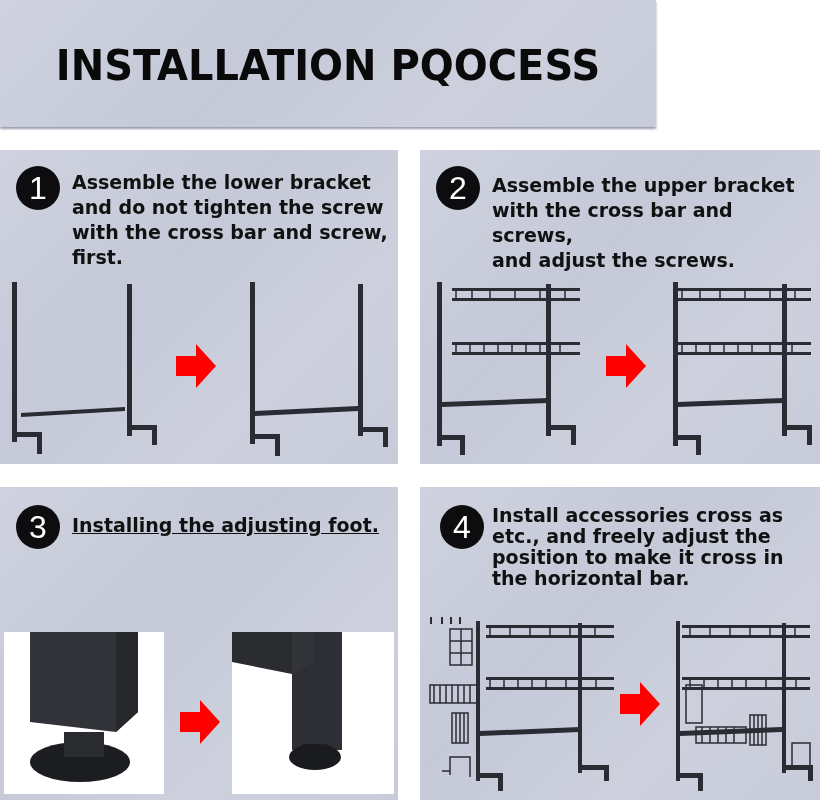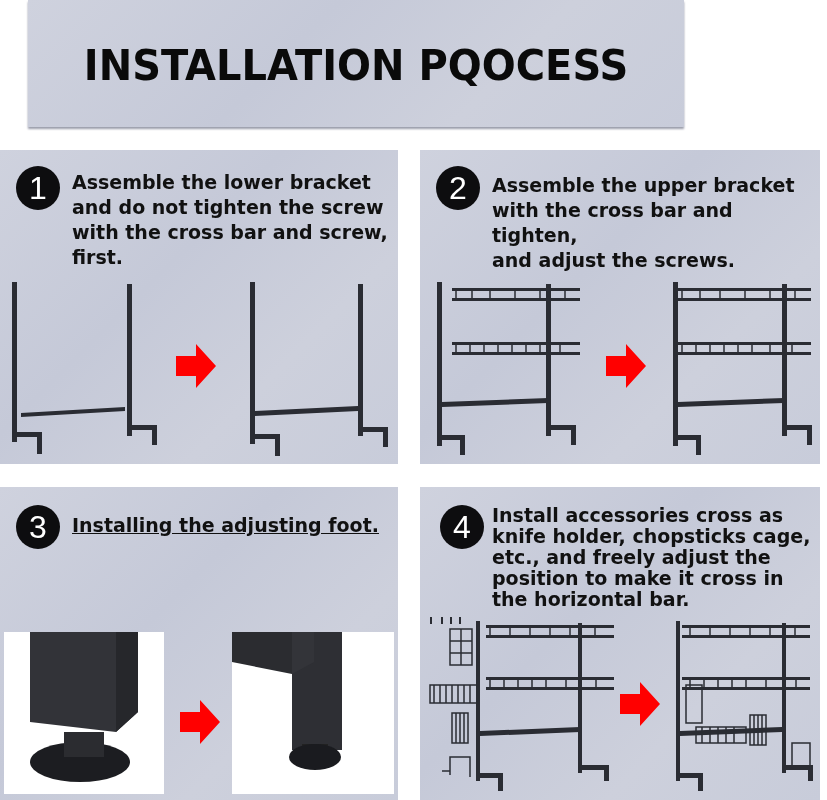--- a/index.html
+++ b/index.html
@@ -1,18 +1,18 @@
 <!DOCTYPE html>
 <html><head>
 <meta charset="utf-8">
 <style>
   html,body{margin:0;padding:0;background:#fff;}
   body{width:827px;height:800px;position:relative;overflow:hidden;font-family:"DejaVu Sans","Liberation Sans",sans-serif;}
   .tex{background:linear-gradient(135deg,#cfd2de 0%,#c5c9d8 40%,#cdd0dc 70%,#c8ccda 100%);}
-  .banner{position:absolute;left:0;top:0;width:656px;height:127px;box-shadow:0 2px 2px #9a9dab;margin-left:28px;}
+  .banner{position:absolute;left:0;top:0;width:656px;height:127px;box-shadow:0 2px 2px #9a9dab;}
   .banner h1{margin:0;position:absolute;left:0;right:0;top:40px;text-align:center;font-size:43px;font-weight:bold;letter-spacing:0px;color:#0a0a0a;transform:scaleX(0.93);}
   .panel{position:absolute;overflow:hidden;}
   .p1{left:0;top:150px;width:398px;height:314px;}
   .p2{left:420px;top:150px;width:400px;height:314px;}
   .p3{left:0;top:487px;width:398px;height:313px;}
   .p4{left:420px;top:487px;width:400px;height:313px;}
   .badge{position:absolute;width:44px;height:44px;border-radius:50%;background:#0d0d0f;color:#fff;font-size:32px;line-height:44px;text-align:center;font-family:"Liberation Sans",sans-serif;}
   .stxt{position:absolute;font-weight:bold;color:#111;font-size:19px;line-height:25px;}
   .arrow{position:absolute;width:40px;height:44px;}
   .w{position:absolute;background:#fff;}
@@ -53,21 +53,21 @@
   </svg>
   <svg class="arrow" style="left:176px;top:194px;" viewBox="0 0 40 44">
       <polygon points="0,12 20,12 20,0 40,22 20,44 20,32 0,32" fill="#ff0000"></polygon>
     </svg>
 </div>
 
 <div class="panel p2 tex">
   <div class="badge" style="left:16px;top:16px;">2</div>
   <div class="stxt" style="left:72px;top:23px;">
     <div>Assemble the upper bracket</div>
-    <div>with the cross bar and tighten,</div>
+    <div>with the cross bar and screws,</div>
     <div>and adjust the screws.</div>
   </div>
   <svg width="400" height="200" style="left:0;top:130px;">
     <g fill="#2a2c33">
       <rect x="17" y="2" width="5" height="164"></rect>
         <rect x="17" y="155" width="28" height="5"></rect>
         <rect x="40" y="155" width="5" height="20"></rect>
       <rect x="126" y="4" width="5" height="152"></rect>
         <rect x="126" y="145" width="30" height="5"></rect>
         <rect x="151" y="145" width="5" height="20"></rect>
@@ -122,21 +122,20 @@
       <rect x="70" y="112" width="26" height="10" fill="#222"></rect>
       <ellipse cx="83" cy="125" rx="26" ry="13" fill="#1a1b1f"></ellipse>
     </svg>
   </div>
 </div>
 
 <div class="panel p4 tex">
   <div class="badge" style="left:20px;top:18px;">4</div>
   <div class="stxt" style="left:72px;top:18px;line-height:21px;">
     <div>Install accessories cross as</div>
-    <div>knife holder, chopsticks cage,</div>
     <div>etc., and freely adjust the</div>
     <div>position to make it cross in</div>
     <div>the horizontal bar.</div>
   </div>
   <svg width="400" height="185" style="left:0;top:128px;">
     <g fill="#2a2c33">
 
       <rect x="10" y="2" width="2" height="7"></rect>
         <rect x="21" y="2" width="2" height="7"></rect>
         <rect x="30" y="2" width="2" height="7"></rect>

